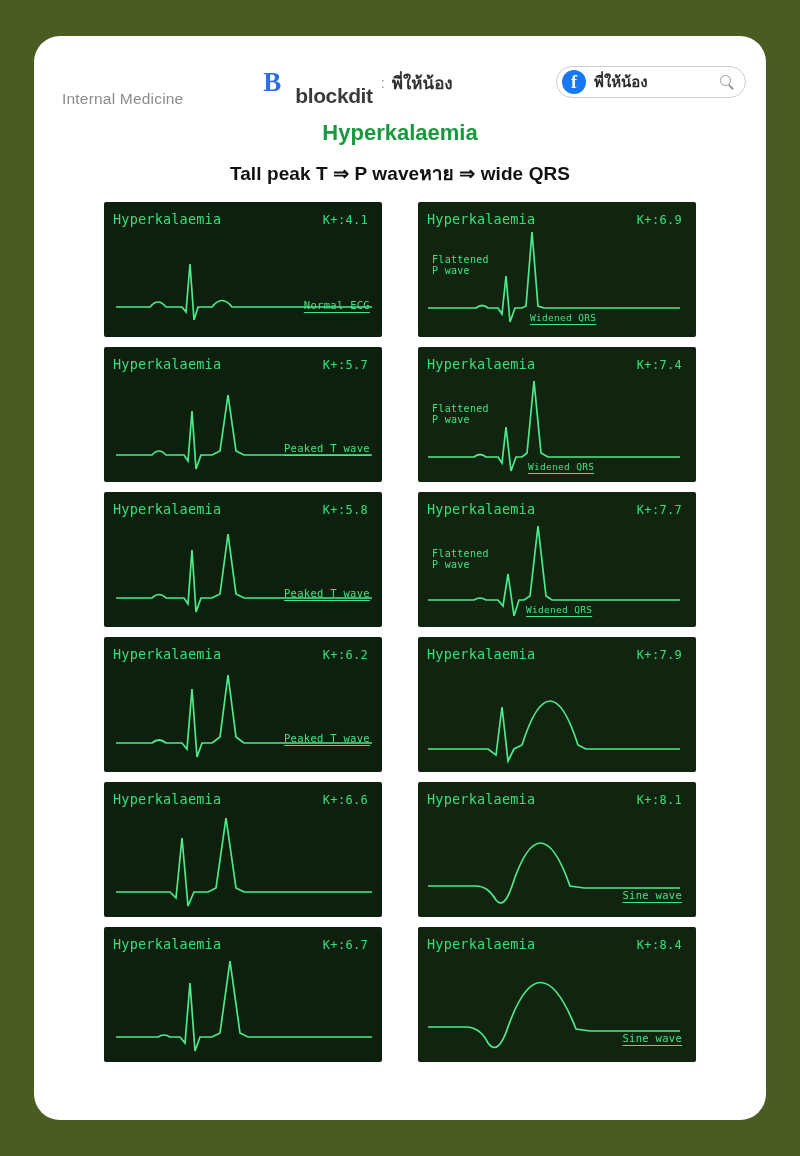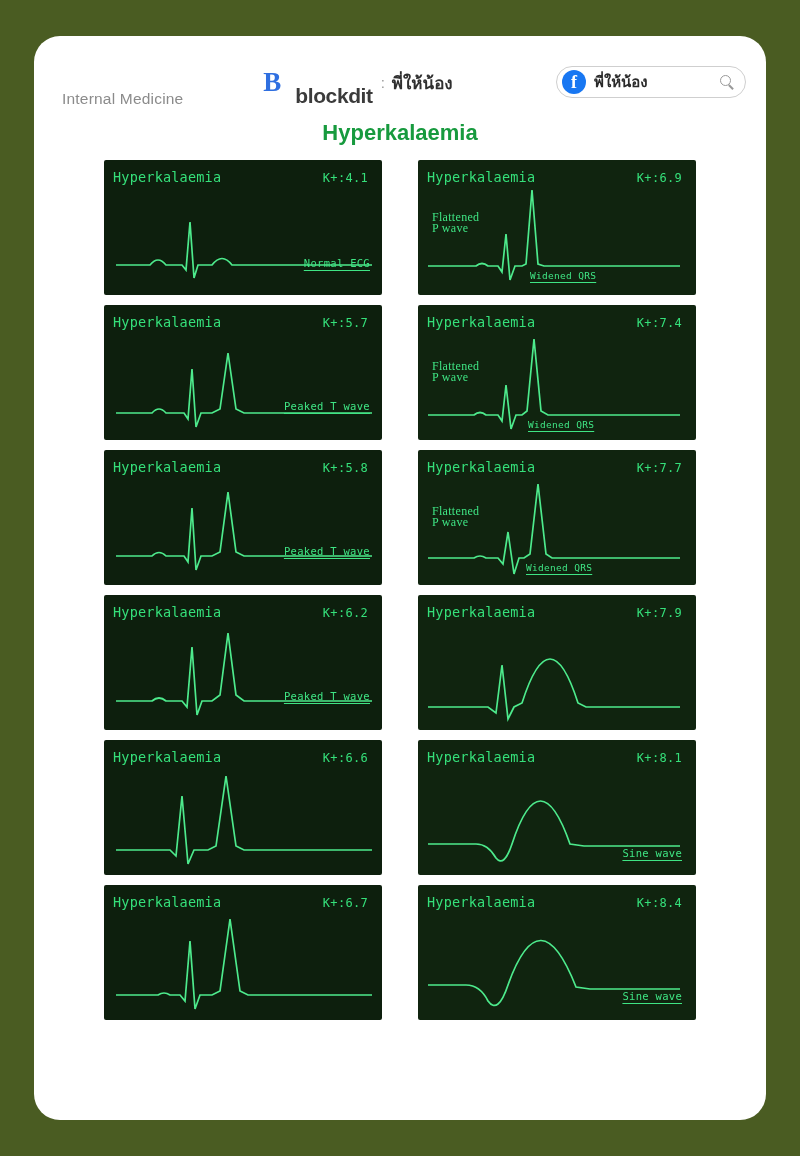--- a/index.html
+++ b/index.html
@@ -184,24 +184,23 @@
   }
   .ecg .annot {
     position: absolute;
     color: #3fe584;
     font-size: 10.5px;
     letter-spacing: .3px;
     text-decoration: underline;
     text-underline-offset: 3px;
   }
   .ecg .annot.small {
-    font-size: 12px;
+    font-size: 10px;
     text-decoration: none;
     line-height: 11px;
-    font-family: Liberation Serif, serif;
   }
   .ecg svg { position: absolute; left: 0; top: 0; }
   .trace { fill: none; stroke: #4dea8c; stroke-width: 1.7; }
 </style>
 </head>
 <body>
 
 <div class="page">
   <div class="card">
 
@@ -216,20 +215,21 @@
       </div>
 
       <div class="fb-pill">
         <span class="fb-icon">f</span>
         <span class="fb-label">พี่ให้น้อง</span>
         <span class="search-glyph"></span>
       </div>
     </div>
 
     <div class="main-title">Hyperkalaemia</div>
+    <div class="subtitle">Tall peak T ⇒ P waveหาย ⇒  wide QRS</div>
 
     <div class="grid">
 
       <div class="ecg">
         <div class="title">Hyperkalaemia</div>
         <div class="kval">K+:4.1</div>
         <svg width="278" height="135" viewBox="0 0 278 135">
           <path class="trace" d="M12,105 L46,105 Q54,95 62,105 L78,105 L82,110 L86,62 L90,118 L94,105 L108,105 Q118,92 128,105 L268,105"></path>
         </svg>
         <div class="annot" style="right:12px;bottom:26px;text-decoration:underline;">Normal ECG</div>

